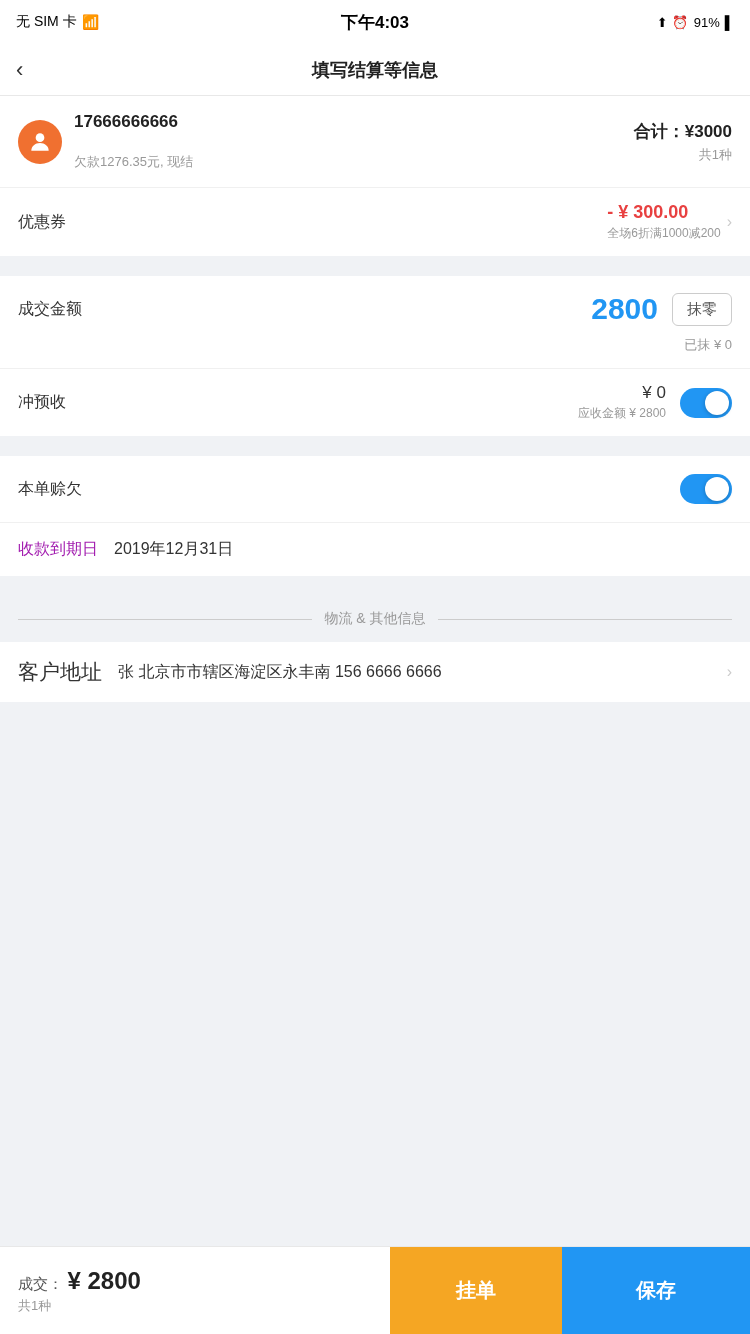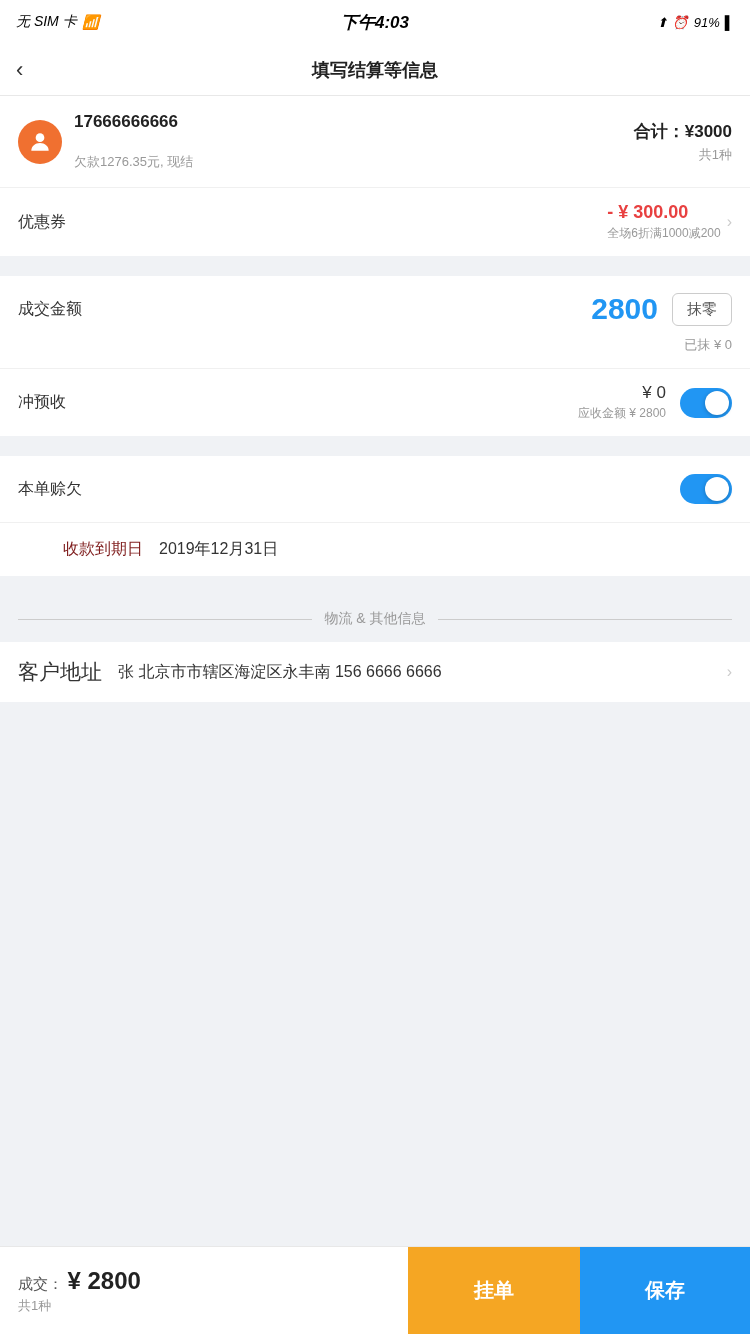--- a/index.html
+++ b/index.html
@@ -16,21 +16,20 @@
     
     .status-bar {
       height: 44px;
       background: #fff;
       display: flex;
       align-items: center;
       justify-content: space-between;
       padding: 0 16px;
       font-size: 14px;
       font-weight: 500;
-      font-style: italic;
     }
     .status-left { display: flex; align-items: center; gap: 6px; }
     .status-center { font-size: 17px; font-weight: 600; position: absolute; left: 50%; transform: translateX(-50%); }
     .status-right { display: flex; align-items: center; gap: 5px; font-size: 13px; }
 
     
     .nav-header {
       height: 52px;
       background: #fff;
       display: flex;
@@ -249,23 +248,22 @@
 
     
     .duedate-row {
       display: flex;
       align-items: center;
       padding: 16px 18px;
       border-top: 1px solid #f0f0f0;
     }
     .duedate-label {
       font-size: 16px;
-      color: #7f1d1d;
+      color: #a21caf;
       margin-right: 16px;
-      margin-left: 45px;
     }
     .duedate-value {
       font-size: 16px;
       color: #333;
     }
 
     
     .section-label-row {
       display: flex;
       align-items: center;
@@ -340,21 +338,21 @@
       background: #f5a623;
       display: flex;
       align-items: center;
       justify-content: center;
       font-size: 20px;
       font-weight: 600;
       color: #fff;
       cursor: pointer;
     }
     .bottom-btn-save {
-      width: 170px;
+      width: 188px;
       height: 88px;
       background: #2196f3;
       display: flex;
       align-items: center;
       justify-content: center;
       font-size: 20px;
       font-weight: 600;
       color: #fff;
       cursor: pointer;
     }

